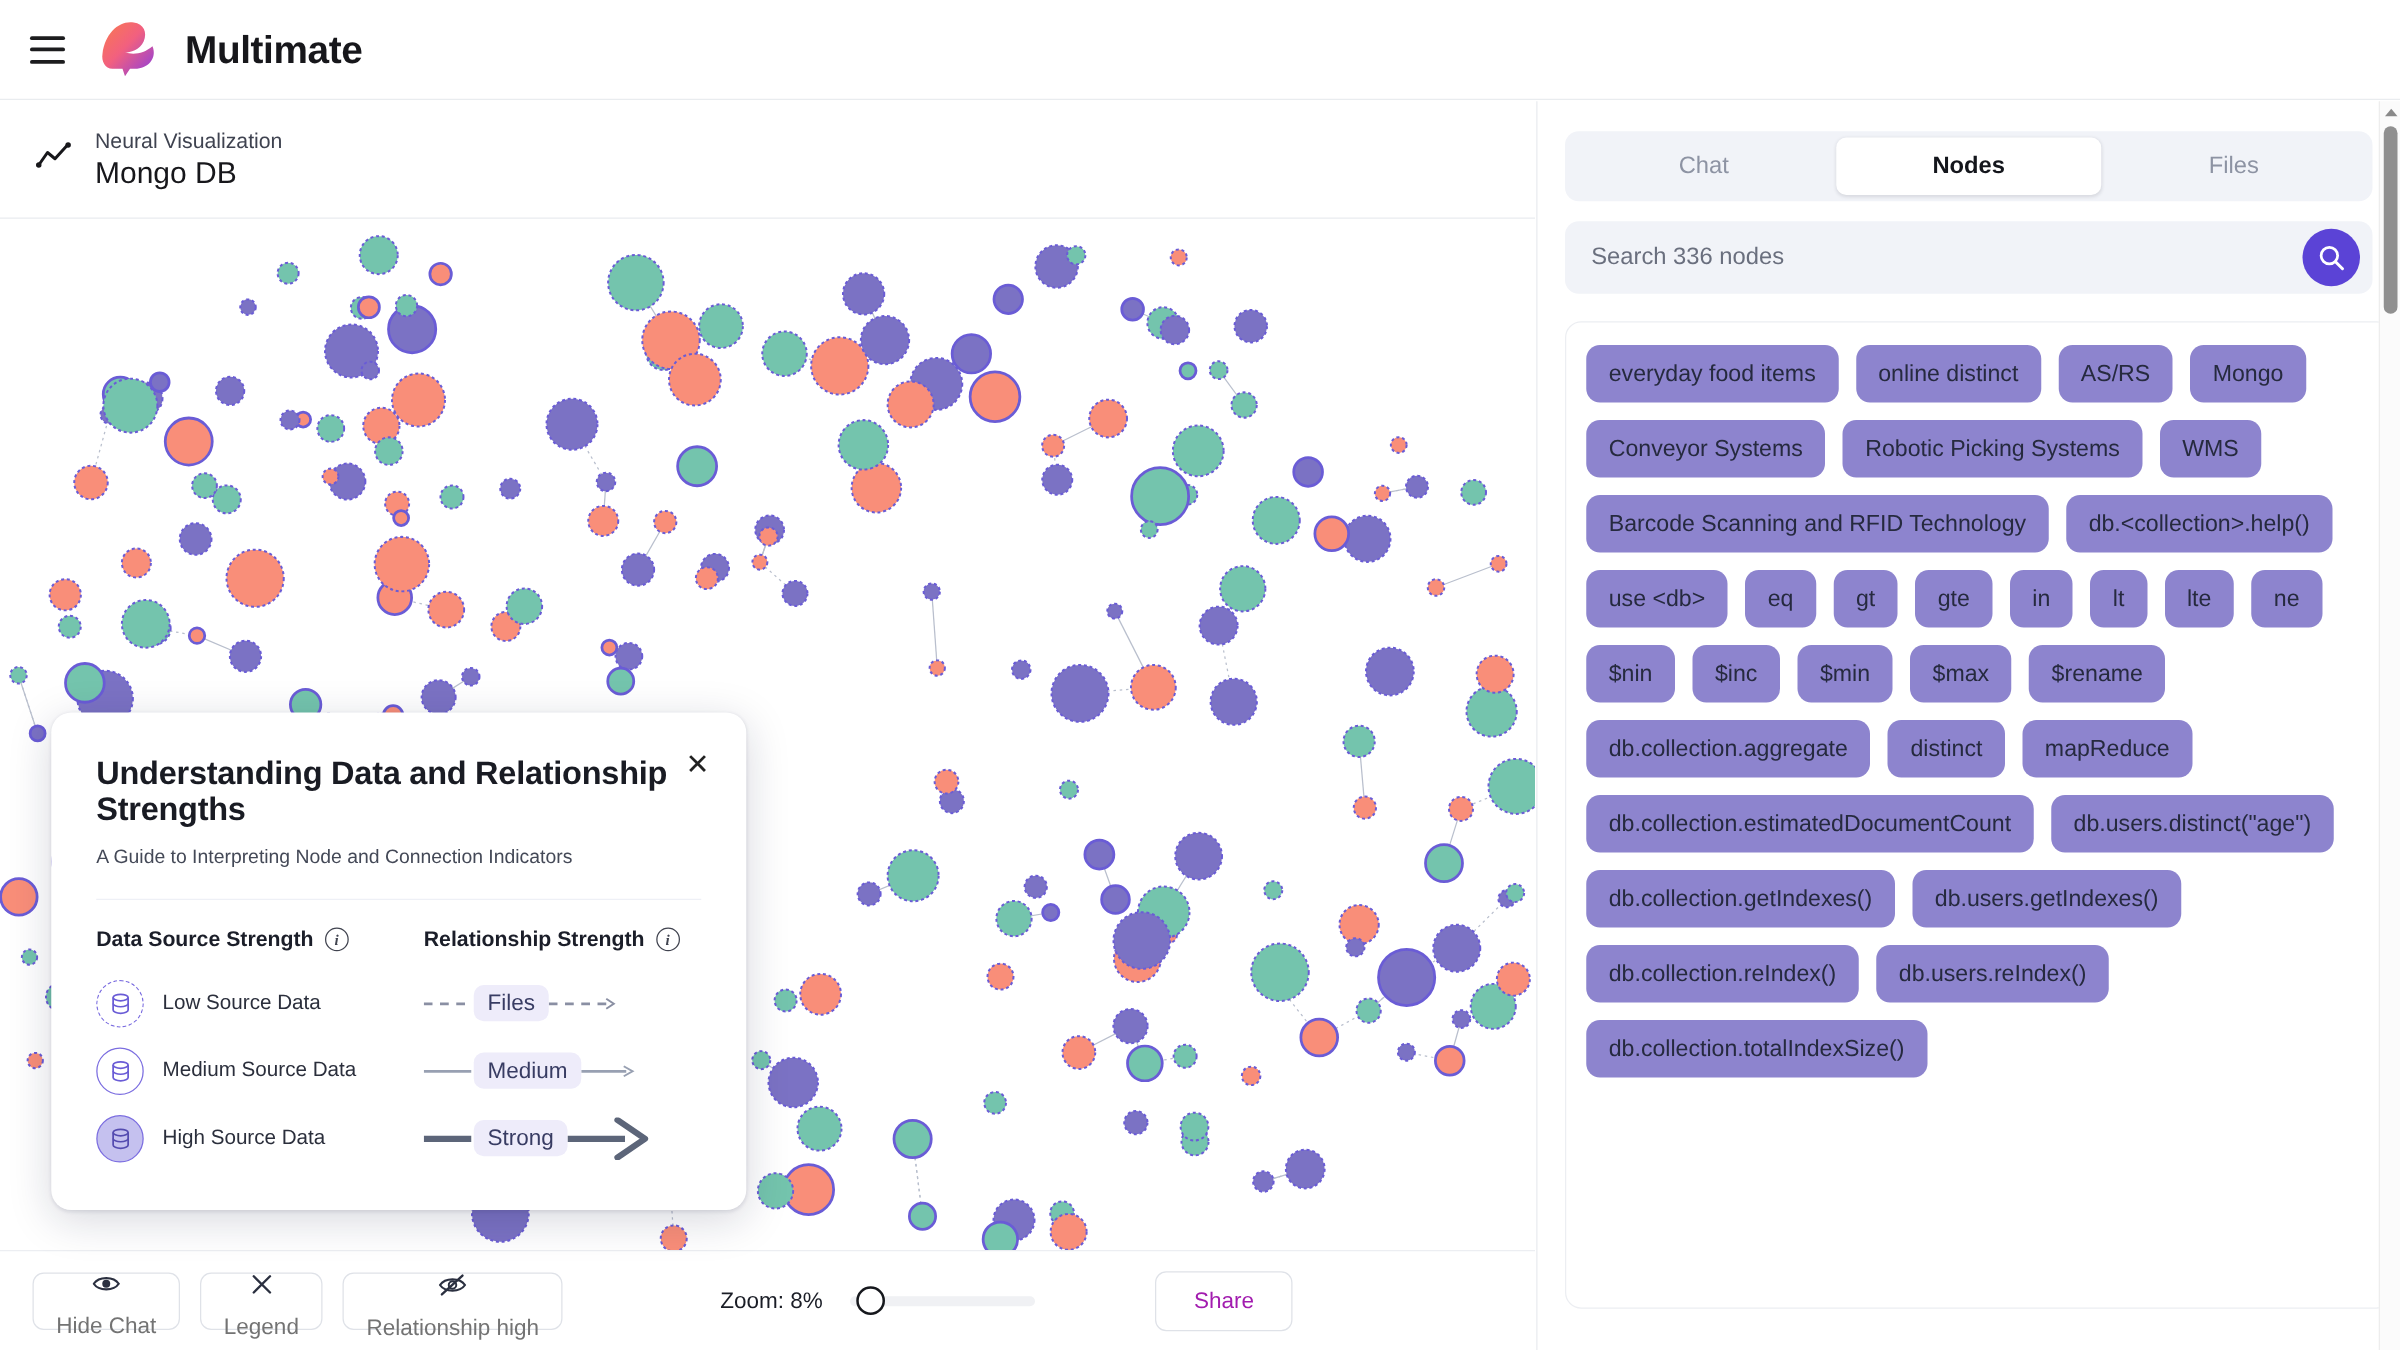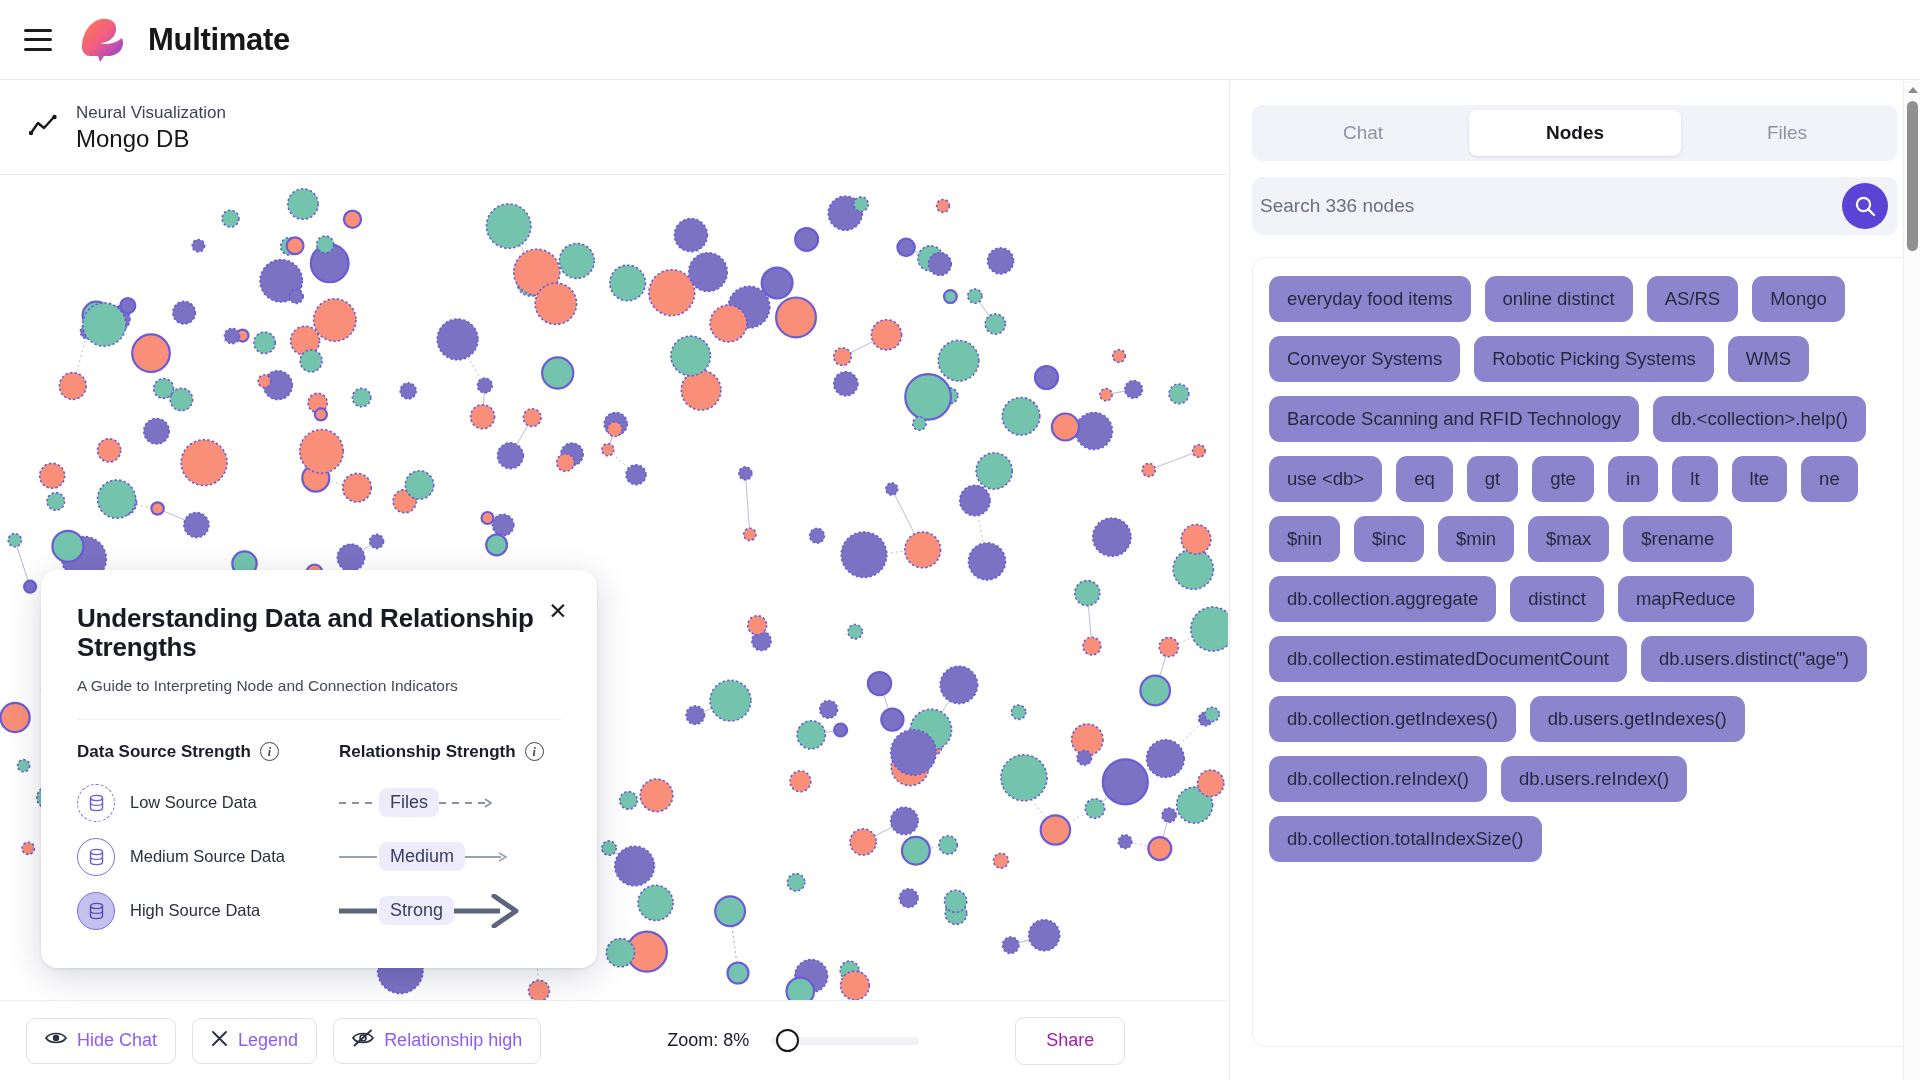--- a/index.html
+++ b/index.html
@@ -74,22 +74,22 @@
     font-size: 23px; color: #222; cursor: pointer; line-height: 1; }
 
   
   #bottombar {
     position: absolute; left: 0; top: 1000px; width: 1228px; height: 80px;
     background: #fff; border-top: 1px solid #eceef2;
     display: flex; align-items: center; padding: 0 26px;
   }
   .tb-btn { display: flex; align-items: center; gap: 10px;
     border: 1px solid #dfe2e8; background: #fff; border-radius: 9px;
-    height: 46px; padding: 0 18px; font-size: 18px; color: #8b5cf6; cursor: pointer;
-    margin-right: 16px; }
+    height: 46px; padding: 0 18px; font-size: 18px; color: #737373; cursor: pointer;
+    margin-right: 16px; flex-direction: column; }
   .zoom-wrap { display: flex; align-items: center; gap: 22px; margin-left: 110px; }
   #zoom-label { font-size: 18px; color: #1a1d26; }
   #zoom-slider { position: relative; width: 148px; height: 8px;
     background: #f0f1f4; border-radius: 4px; cursor: pointer; }
   #zoom-knob { position: absolute; left: -6px; top: -8px; width: 23px; height: 23px;
     border: 2.2px solid #16181d; border-radius: 50%; background: #fff; }
   #share-btn { margin-left: 96px; border: 1px solid #dfe2e8; background: #fff;
     border-radius: 9px; height: 48px; padding: 0 30px; font-size: 18px;
     color: #a21caf; cursor: pointer; }
 
@@ -98,21 +98,21 @@
     position: absolute; left: 1229px; top: 81px; width: 691px; height: 999px;
     background: #fff; border-left: 1px solid #e9ecef; overflow: hidden;
   }
   #tabs { display: flex; margin: 24px 22px 0 22px; background: #f1f3f8;
     border-radius: 11px; padding: 5px; height: 56px; }
   .tab { flex: 1; display: flex; align-items: center; justify-content: center;
     font-size: 19px; color: #8d93a3; border-radius: 8px; cursor: pointer; }
   .tab.active { background: #fff; color: #14161c; font-weight: 700;
     box-shadow: 0 1px 3px rgba(25,28,40,.12); }
   #search-box { margin: 16px 22px 0 22px; background: #f1f3f8; border-radius: 11px;
-    height: 58px; display: flex; align-items: center; padding: 0 10px 0 8px; }
+    height: 58px; display: flex; align-items: center; padding: 0 10px 0 21px; }
   #search-input { flex: 1; border: none; outline: none; background: transparent;
     font-size: 19px; color: #4d5262; font-family: "Liberation Sans", sans-serif; }
   #search-input::placeholder { color: #6a6f7e; }
   #search-go { width: 46px; height: 46px; border-radius: 50%; background: #5b43d6;
     display: flex; align-items: center; justify-content: center; cursor: pointer; flex: none; }
   #chips-card { margin: 22px 6px 0 22px; border: 1px solid #eceef2; border-radius: 13px;
     padding: 18px 4px 18px 16px; height: 790px; overflow: hidden; }
   #chips { display: flex; flex-wrap: wrap; gap: 14px 14px; }
   .chip { background: #8d84ce; color: #262a3f; border-radius: 11px;
     padding: 12px 18px; font-size: 18.5px; white-space: nowrap; cursor: pointer; }

